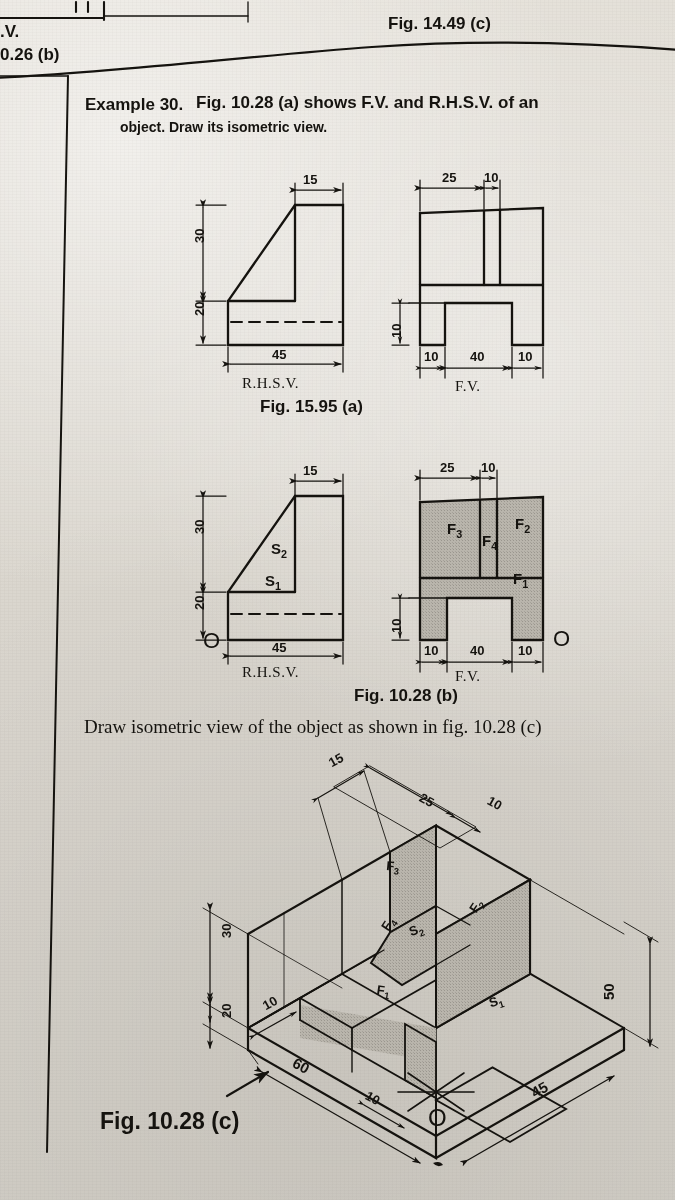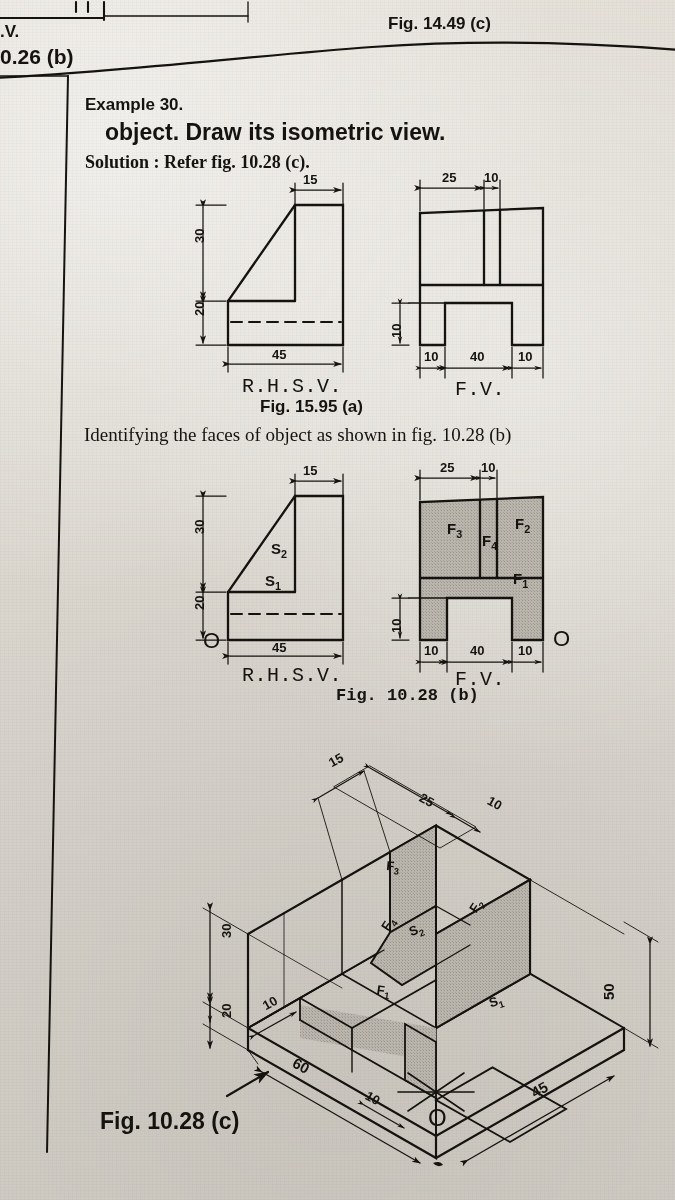--- a/index.html
+++ b/index.html
@@ -26,21 +26,21 @@
   .lyr{position:absolute;inset:0;}
   svg{position:absolute;inset:0;}
   .t{position:absolute;white-space:nowrap;color:#15130f;}
   .sans{font-family:"Liberation Sans",sans-serif;font-weight:bold;}
   .serif{font-family:"Liberation Serif",serif;}
   .bold{font-weight:bold;}
   .dim{font-family:"Liberation Sans",sans-serif;font-weight:bold;font-size:13px;}
   .vlabel{font-family:"Liberation Sans",sans-serif;font-weight:bold;font-size:13px;}
   .flabel{font-family:"Liberation Sans",sans-serif;font-weight:bold;font-size:13px;}
   .big{font-size:22px;font-family:"Liberation Sans",sans-serif;}
-  .vw{font-family:Liberation Mono, monospace;font-size:20px;letter-spacing:.5px;}
+  .vw{font-family:Liberation Serif, serif;font-size:15px;letter-spacing:.5px;}
   sub{font-size:.72em;}
 </style>
 </head>
 <body>
 
 <div id="paper"></div>
 <div id="grain"></div>
 
 <div class="lyr">
 <svg width="675" height="1200" viewBox="0 0 675 1200">
@@ -303,44 +303,43 @@
     </g>
   </g>
 
   <path d="M 433 1163 q 7 -3 10 2 q -6 3 -10 -2 Z" fill="#15130f"></path>
 </svg>
 </div>
 
 <div class="lyr">
 
   <div class="t sans" style="left:0px;top:22px;font-size:17px;">.V.</div>
-  <div class="t sans" style="left:0px;top:45px;font-size:21px;">0.26 (b)</div>
+  <div class="t sans" style="left:0px;top:45px;font-size:17px;">0.26 (b)</div>
   <div class="t sans" style="left:388px;top:14px;font-size:17px;">Fig. 14.49 (c)</div>
 
   <div class="t sans" style="left:85px;top:95px;font-size:17px;">Example 30.</div>
-  <div class="t sans" style="left:105px;top:119px;font-size:23px;">object. Draw its isometric view.</div>
-  <div class="t serif bold" style="left:85px;top:152px;font-size:18px;">Solution : Refer fig. 10.28 (c).</div>
+  <div class="t sans" style="left:196px;top:93px;font-size:17px;">Fig. 10.28 (a) shows F.V. and R.H.S.V. of an</div>
+  <div class="t sans" style="left:120px;top:119px;font-size:14px;">object. Draw its isometric view.</div>
 
   <div class="t dim" style="left:303px;top:172px;">15</div>
   <div class="t vlabel" style="left:192px;top:243px;transform:rotate(-90deg);transform-origin:left top;">30</div>
   <div class="t vlabel" style="left:192px;top:316px;transform:rotate(-90deg);transform-origin:left top;">20</div>
   <div class="t dim" style="left:272px;top:347px;">45</div>
   <div class="t vw" style="left:242px;top:375px;">R.H.S.V.</div>
 
   <div class="t dim" style="left:442px;top:170px;">25</div>
   <div class="t dim" style="left:484px;top:170px;">10</div>
   <div class="t vlabel" style="left:389px;top:338px;transform:rotate(-90deg);transform-origin:left top;">10</div>
   <div class="t dim" style="left:424px;top:349px;">10</div>
   <div class="t dim" style="left:470px;top:349px;">40</div>
   <div class="t dim" style="left:518px;top:349px;">10</div>
   <div class="t vw" style="left:455px;top:378px;">F.V.</div>
 
   <div class="t sans" style="left:260px;top:397px;font-size:17px;">Fig. 15.95 (a)</div>
 
-  <div class="t serif" style="left:84px;top:424px;font-size:19px;">Identifying the faces of object as shown in fig. 10.28 (b)</div>
 
   <div class="t dim" style="left:303px;top:463px;">15</div>
   <div class="t vlabel" style="left:192px;top:534px;transform:rotate(-90deg);transform-origin:left top;">30</div>
   <div class="t vlabel" style="left:192px;top:610px;transform:rotate(-90deg);transform-origin:left top;">20</div>
   <div class="t dim" style="left:272px;top:640px;">45</div>
   <div class="t flabel" style="left:271px;top:540px;font-size:15px;">S<sub>2</sub></div>
   <div class="t flabel" style="left:265px;top:572px;font-size:15px;">S<sub>1</sub></div>
   <div class="t big" style="left:203px;top:628px;">O</div>
   <div class="t vw" style="left:242px;top:664px;">R.H.S.V.</div>
 
@@ -350,22 +349,23 @@
   <div class="t dim" style="left:424px;top:643px;">10</div>
   <div class="t dim" style="left:470px;top:643px;">40</div>
   <div class="t dim" style="left:518px;top:643px;">10</div>
   <div class="t flabel" style="left:447px;top:520px;font-size:15px;">F<sub>3</sub></div>
   <div class="t flabel" style="left:482px;top:532px;font-size:15px;">F<sub>4</sub></div>
   <div class="t flabel" style="left:515px;top:515px;font-size:15px;">F<sub>2</sub></div>
   <div class="t flabel" style="left:513px;top:570px;font-size:15px;">F<sub>1</sub></div>
   <div class="t big" style="left:553px;top:626px;">O</div>
   <div class="t vw" style="left:455px;top:668px;">F.V.</div>
 
-  <div class="t sans" style="left:336px;top:686px;font-size:17px;font-family:Liberation Mono, monospace;">Fig. 10.28 (b)</div>
-
+  <div class="t sans" style="left:354px;top:686px;font-size:17px;">Fig. 10.28 (b)</div>
+
+  <div class="t serif" style="left:84px;top:716px;font-size:19px;">Draw isometric view of the object as shown in fig. 10.28 (c)</div>
 
   <div class="t dim" style="left:326px;top:757px;transform:rotate(-29deg);transform-origin:left top;">15</div>
   <div class="t dim" style="left:424px;top:790px;transform:rotate(29deg);transform-origin:left top;">25</div>
   <div class="t dim" style="left:492px;top:793px;transform:rotate(29deg);transform-origin:left top;">10</div>
   <div class="t vlabel" style="left:219px;top:938px;transform:rotate(-90deg);transform-origin:left top;">30</div>
   <div class="t vlabel" style="left:219px;top:1018px;transform:rotate(-90deg);transform-origin:left top;">20</div>
   <div class="t dim" style="left:260px;top:1000px;transform:rotate(-29deg);transform-origin:left top;">10</div>
   <div class="t dim" style="left:298px;top:1054px;transform:rotate(29deg);transform-origin:left top;font-size:15px;">60</div>
   <div class="t dim" style="left:370px;top:1088px;transform:rotate(29deg);transform-origin:left top;">10</div>
   <div class="t dim" style="left:528px;top:1086px;transform:rotate(-29deg);transform-origin:left top;font-size:15px;">45</div>

